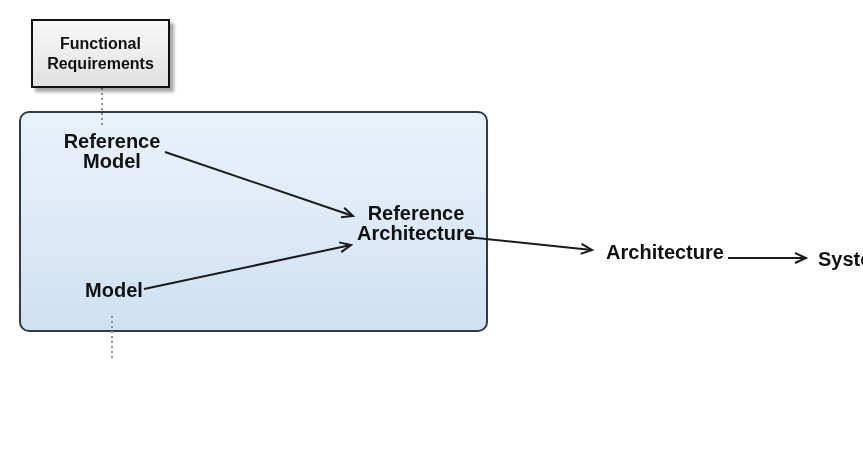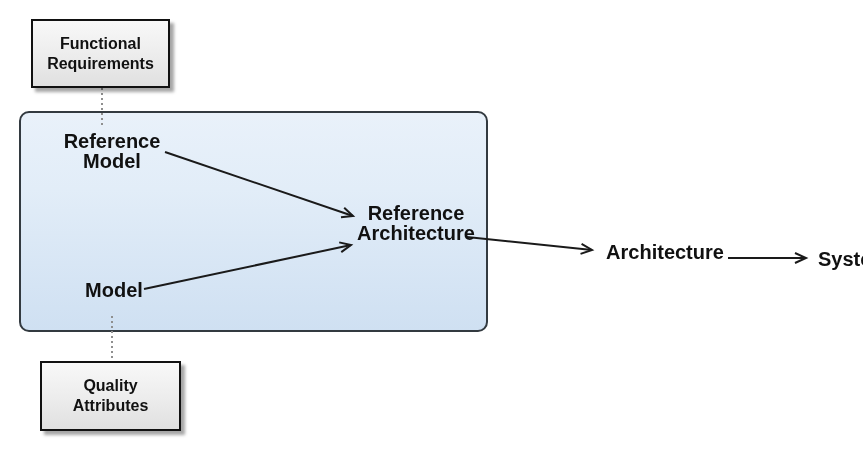--- a/index.html
+++ b/index.html
@@ -109,18 +109,14 @@
 
   <div class="label ref-model">Reference
 Model</div>
   <div class="label style">Model</div>
   <div class="label ref-arch">Reference
 Architecture</div>
 
   <div class="label architecture">Architecture</div>
   <div class="label system">System</div>
 
-  <div class="ext-box qa">
-    <span>Quality
-Attributes</span>
-  </div>
 
 </div>
 
 </body></html>

